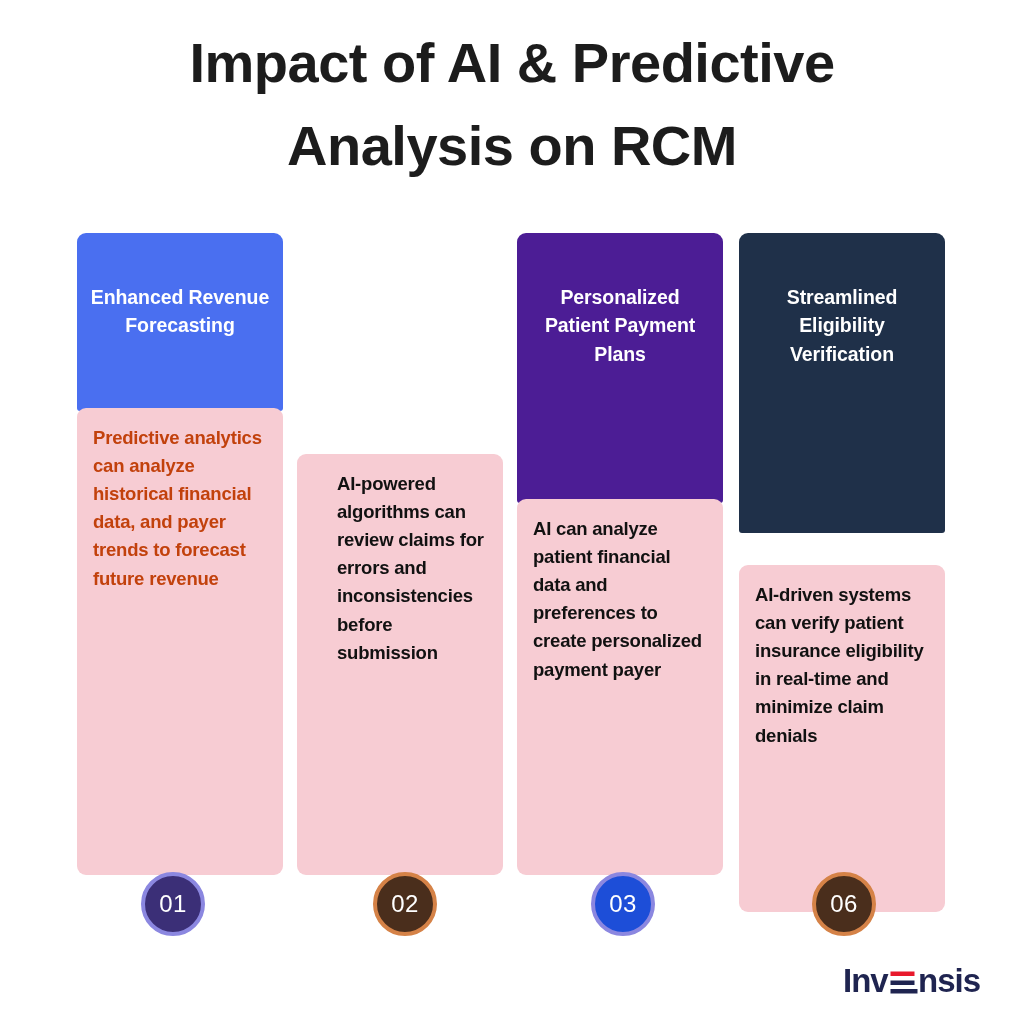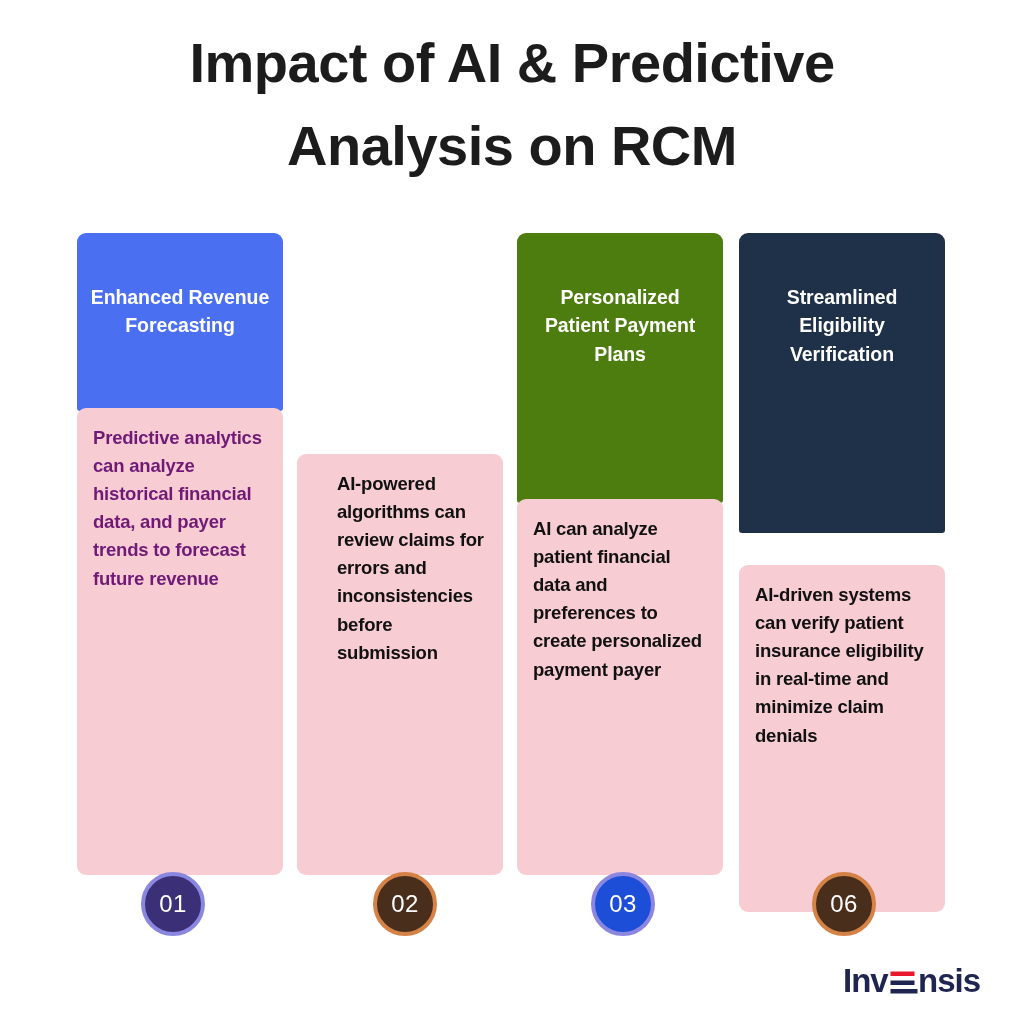--- a/index.html
+++ b/index.html
@@ -143,32 +143,32 @@
     <h1 class="title" style="color: rgb(28, 28, 28);">Impact of AI &amp; Predictive Analysis on RCM</h1>
   </div>
 
   <div class="cards">
 
     <div class="card c0">
       <div class="card-head" style="background: rgb(74, 111, 240); height: 178px;">
         <div class="card-head-title">Enhanced Revenue Forecasting</div>
       </div>
       <div class="card-body" style="top: 175px; height: 467px; background: rgb(247, 204, 211);">
-        <div class="card-body-text" style="color: #701a75;">Predictive analytics can analyze historical financial data, and payer trends to forecast future revenue</div>
+        <div class="card-body-text" style="color: #c2410c;">Predictive analytics can analyze historical financial data, and payer trends to forecast future revenue</div>
       </div>
     </div>
 
     <div class="card c1">
       <div class="card-body" style="top: 221px; height: 421px; background: rgb(247, 204, 211); padding-left: 40px;">
         <div class="card-body-text" style="color: rgb(17, 17, 17);">AI-powered algorithms can review claims for errors and inconsistencies before submission</div>
       </div>
     </div>
 
     <div class="card c2">
-      <div class="card-head" style="background: #4d7c0f; height: 270px;">
+      <div class="card-head" style="background: #4c1d95; height: 270px;">
         <div class="card-head-title">Personalized Patient Payment Plans</div>
       </div>
       <div class="card-body" style="top: 266px; height: 376px; background: rgb(247, 204, 211);">
         <div class="card-body-text" style="color: rgb(17, 17, 17);">AI can analyze patient financial data and preferences to create personalized payment payer</div>
       </div>
     </div>
 
     <div class="card c3">
       <div class="card-head" style="background: rgb(31, 48, 73); height: 300px;">
         <div class="card-head-title">Streamlined Eligibility Verification</div>

